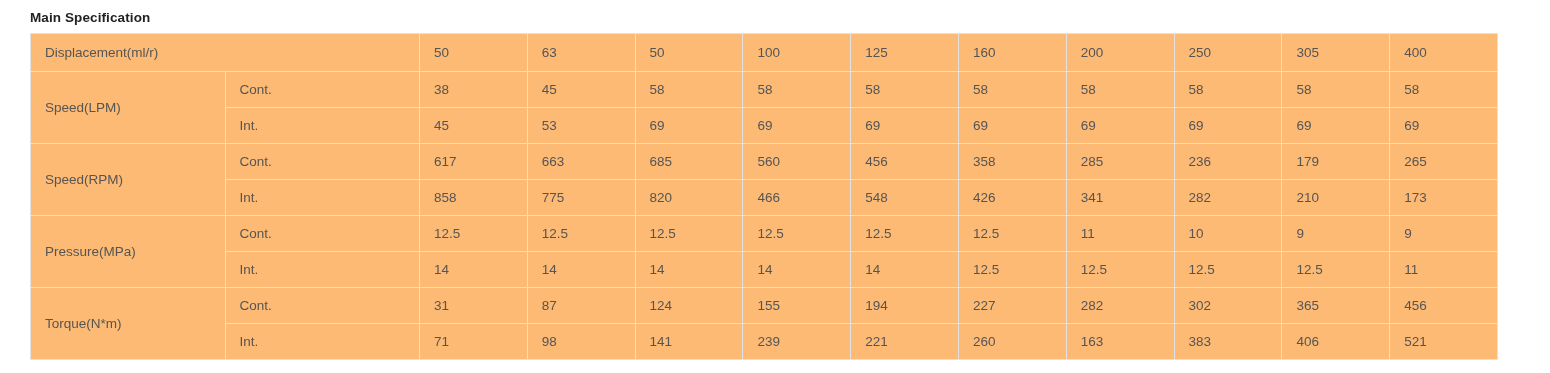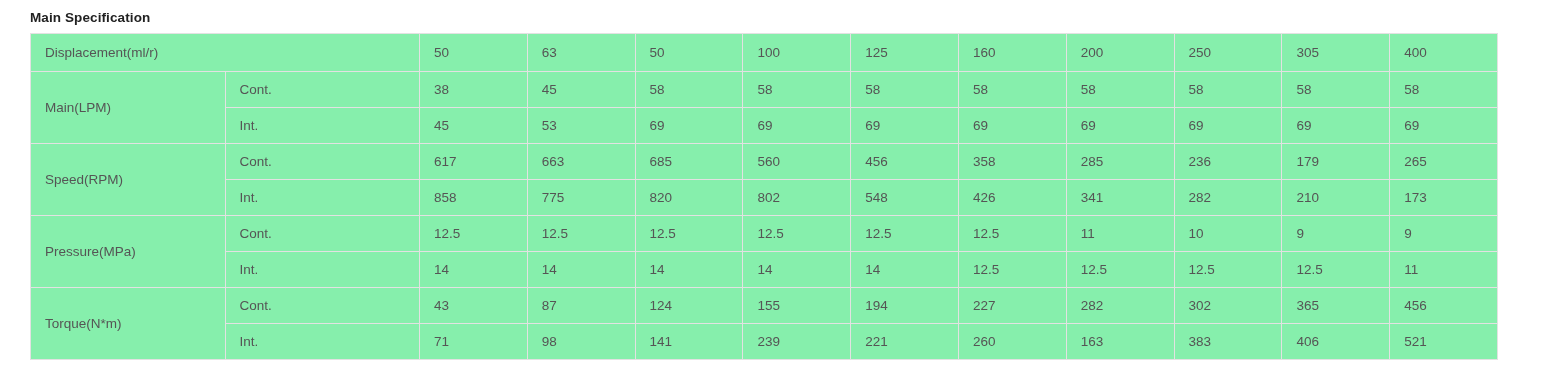--- a/index.html
+++ b/index.html
@@ -34,21 +34,21 @@
   .spec-table-wrap {
     position: absolute;
     left: 30px;
     top: 33px;
     width: 1467px;
   }
   table.spec-table {
     border-collapse: collapse;
     table-layout: fixed;
     width: 1467px;
-    background: #86efac;
+    background: #fdba74;
   }
   table.spec-table td {
     border: 1px solid #e2e2e2;
     font-size: 13.5px;
     color: #555555;
     padding: 0 0 0 14px;
     vertical-align: middle;
     height: 36px;
     box-sizing: border-box;
     white-space: nowrap;
@@ -91,21 +91,21 @@
             <td class="col-data">50</td>
             <td class="col-data">100</td>
             <td class="col-data">125</td>
             <td class="col-data">160</td>
             <td class="col-data">200</td>
             <td class="col-data">250</td>
             <td class="col-data">305</td>
             <td class="col-data">400</td>
           </tr>
           <tr>
-            <td class="col-param param-label" rowspan="2">Main(LPM)</td>
+            <td class="col-param param-label" rowspan="2">Speed(LPM)</td>
             <td class="col-mode">Cont.</td>
             <td class="col-data">38</td>
             <td class="col-data">45</td>
             <td class="col-data">58</td>
             <td class="col-data">58</td>
             <td class="col-data">58</td>
             <td class="col-data">58</td>
             <td class="col-data">58</td>
             <td class="col-data">58</td>
             <td class="col-data">58</td>
@@ -136,21 +136,21 @@
             <td class="col-data">285</td>
             <td class="col-data">236</td>
             <td class="col-data">179</td>
             <td class="col-data">265</td>
           </tr>
           <tr>
             <td class="col-mode">Int.</td>
             <td class="col-data">858</td>
             <td class="col-data">775</td>
             <td class="col-data">820</td>
-            <td class="col-data">802</td>
+            <td class="col-data">466</td>
             <td class="col-data">548</td>
             <td class="col-data">426</td>
             <td class="col-data">341</td>
             <td class="col-data">282</td>
             <td class="col-data">210</td>
             <td class="col-data">173</td>
           </tr>
           <tr>
             <td class="col-param param-label" rowspan="2">Pressure(MPa)</td>
             <td class="col-mode">Cont.</td>
@@ -174,21 +174,21 @@
             <td class="col-data">14</td>
             <td class="col-data">12.5</td>
             <td class="col-data">12.5</td>
             <td class="col-data">12.5</td>
             <td class="col-data">12.5</td>
             <td class="col-data">11</td>
           </tr>
           <tr>
             <td class="col-param param-label" rowspan="2">Torque(N*m)</td>
             <td class="col-mode">Cont.</td>
-            <td class="col-data">43</td>
+            <td class="col-data">31</td>
             <td class="col-data">87</td>
             <td class="col-data">124</td>
             <td class="col-data">155</td>
             <td class="col-data">194</td>
             <td class="col-data">227</td>
             <td class="col-data">282</td>
             <td class="col-data">302</td>
             <td class="col-data">365</td>
             <td class="col-data">456</td>
           </tr>

